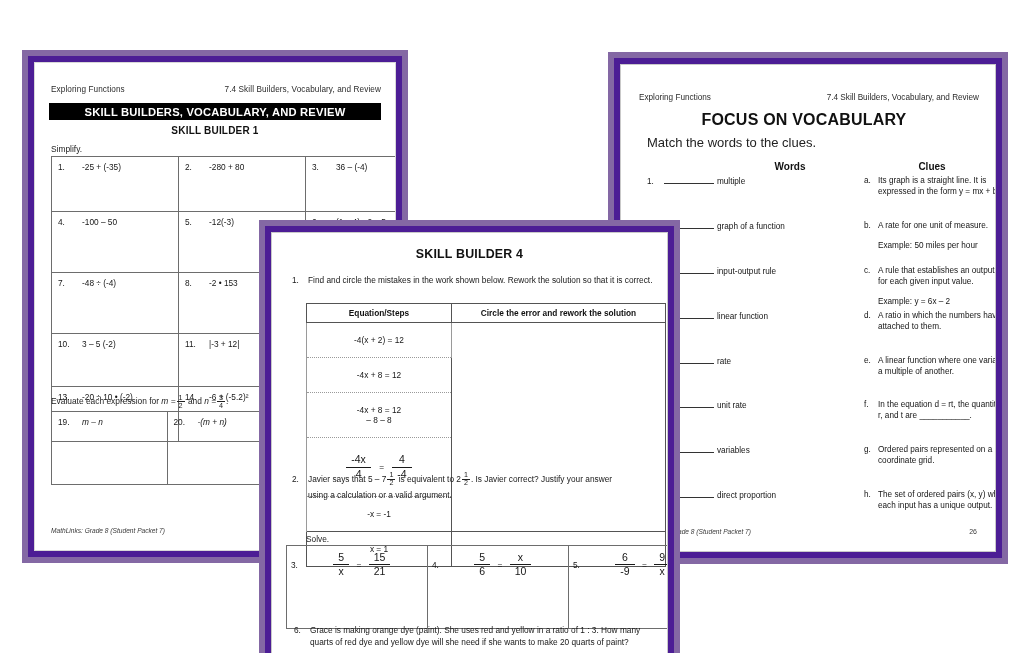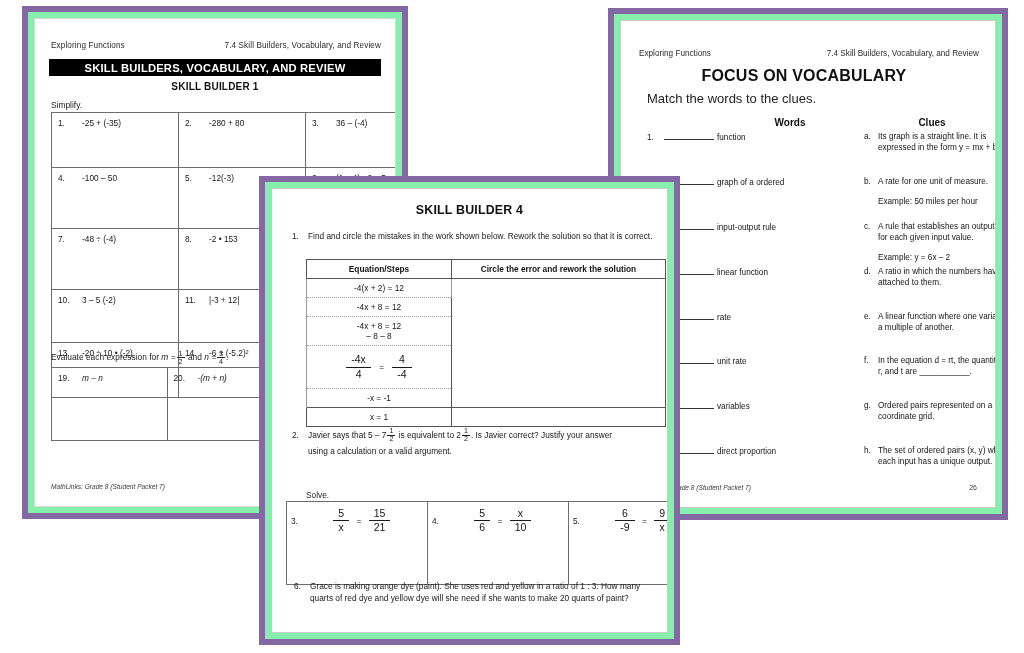--- a/index.html
+++ b/index.html
@@ -6,24 +6,25 @@
   body{
     width:1024px;height:653px;
     background:#ffffff;
     font-family:"Liberation Sans", sans-serif;
     position:relative;
     overflow:hidden;
     -webkit-font-smoothing:antialiased;
   }
   .page{
     position:absolute;
-    background:#86efac;
+    background:#4c1d95;
     border:6px solid #8468a4;
     box-sizing:border-box;
     overflow:hidden;
+    margin-top:44px;
   }
   .sheet{
     position:absolute;
     left:6px;top:6px;right:6px;bottom:6px;
     background:#fff;
     border:1px solid #c9c9c9;
     box-sizing:border-box;
     overflow:hidden;
   }
   
@@ -99,21 +100,21 @@
   #sb4-q1{position:absolute;left:20px;right:10px;top:42px;font-size:8.3px;
     color:#181818;line-height:1.3;}
   #sb4-q1 .qn{position:absolute;left:0;top:0;}
   #sb4-q1 .qt{display:block;margin-left:16px;}
   #tbl-eq{position:absolute;left:34px;top:70px;width:360px;border-collapse:collapse;
           table-layout:fixed;}
   #tbl-eq th{border:1px solid #545454;font-size:8.3px;font-weight:bold;color:#111;
              padding:4px 2px;text-align:center;background:#fff;}
   #tbl-eq td{border:1px solid #9a9a9a;border-top:1px dotted #9a9a9a;
              border-bottom:1px dotted #9a9a9a;
-             font-size:8.3px;color:#151515;text-align:center;padding:4px 2px;}
+             font-size:8.3px;color:#151515;text-align:center;padding:12px 2px;}
   #tbl-eq td.sidecell{border:1px solid #545454;}
   #sb4-q2{position:absolute;left:20px;right:6px;top:239px;font-size:8.3px;
           color:#181818;line-height:1.9;}
   #sb4-q2 .qn{position:absolute;left:0;top:0;}
   #sb4-q2 .qt{display:block;margin-left:16px;}
   #solve-lbl{position:absolute;left:34px;top:301px;font-size:8.3px;color:#222;}
   #tbl-solve{position:absolute;left:14px;top:312px;width:395px;border-collapse:collapse;
              table-layout:fixed;}
   #tbl-solve td{border:1px solid #6d6d6d;height:70px;vertical-align:top;
                 padding:6px 4px;font-size:8.3px;color:#151515;}
@@ -233,22 +234,22 @@
       <span>Exploring Functions</span>
       <span>7.4 Skill Builders, Vocabulary, and Review</span>
     </div>
 
     <div id="vocab-title">FOCUS ON VOCABULARY</div>
     <div id="vocab-instr">Match the words to the clues.</div>
 
     <div class="colhdr" id="colwords">Words</div>
     <div class="colhdr" id="colclues">Clues</div>
 
-    <div class="wordrow" style="top:110px"><span class="idx">1.</span><span class="blank"></span><span>function</span></div>
-    <div class="wordrow" style="top:155px"><span class="idx">2.</span><span class="blank"></span><span>graph of a ordered</span></div>
+    <div class="wordrow" style="top:110px"><span class="idx">1.</span><span class="blank"></span><span>multiple</span></div>
+    <div class="wordrow" style="top:155px"><span class="idx">2.</span><span class="blank"></span><span>graph of a function</span></div>
     <div class="wordrow" style="top:200px"><span class="idx">3.</span><span class="blank"></span><span>input-output rule</span></div>
     <div class="wordrow" style="top:245px"><span class="idx">4.</span><span class="blank"></span><span>linear function</span></div>
     <div class="wordrow" style="top:290px"><span class="idx">5.</span><span class="blank"></span><span>rate</span></div>
     <div class="wordrow" style="top:334px"><span class="idx">6.</span><span class="blank"></span><span>unit rate</span></div>
     <div class="wordrow" style="top:379px"><span class="idx">7.</span><span class="blank"></span><span>variables</span></div>
     <div class="wordrow" style="top:424px"><span class="idx">8.</span><span class="blank"></span><span>direct proportion</span></div>
 
     <div class="cluerow" style="top:110px">
         <span class="ltr">a.</span>
         <span class="ctxt">Its graph is a straight line. It is expressed in the form y = mx + b.</span>

